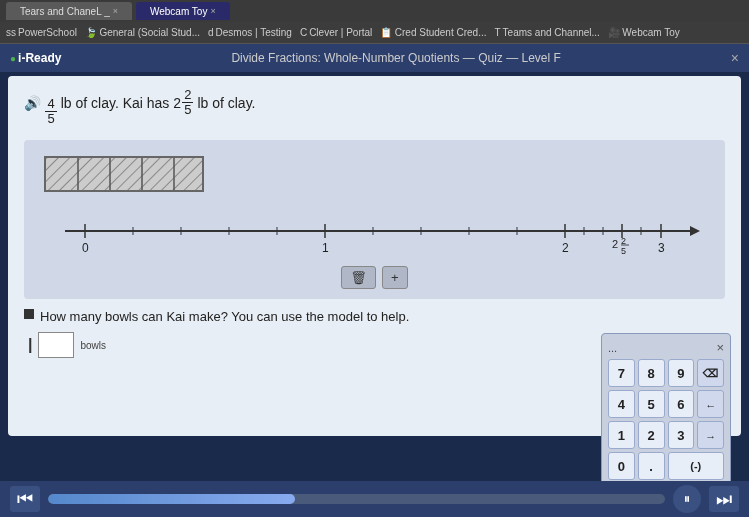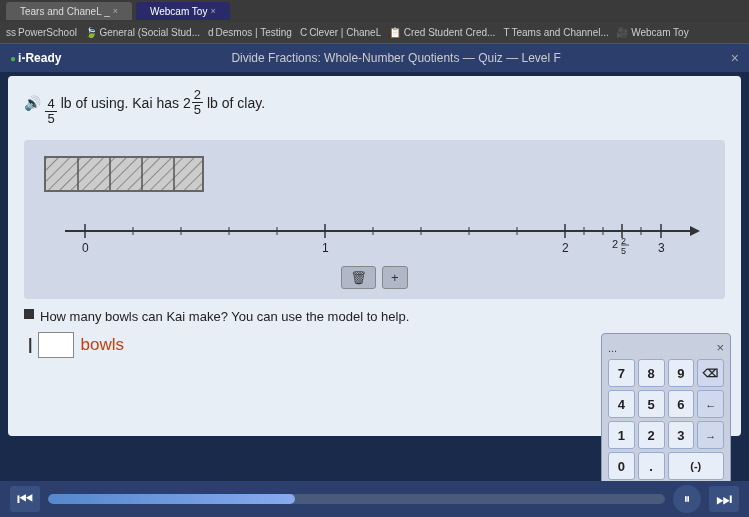--- a/index.html
+++ b/index.html
@@ -155,21 +155,21 @@
     }
     .answer-cursor {
       color: #333; font-size: 16px; font-weight: bold;
     }
     .answer-input {
       width: 36px; height: 26px;
       background: white;
       border: 1px solid #888;
       display: inline-block;
     }
-    .bowls-label { font-size: 17px; color: #c2410c; }
+    .bowls-label { font-size: 10px; color: #404040; }
 
     
     .numpad {
       position: absolute;
       right: 18px;
       bottom: 30px;
       background: #c8d0e0;
       border: 1px solid #8899bb;
       border-radius: 4px;
       padding: 6px;
@@ -280,21 +280,21 @@
   <div class="bookmark-item">
     <span class="bk-icon">🍃</span>
     <span>General (Social Stud...</span>
   </div>
   <div class="bookmark-item">
     <span class="bk-icon">d</span>
     <span>Desmos | Testing</span>
   </div>
   <div class="bookmark-item">
     <span class="bk-icon">C</span>
-    <span>Clever | ChaneL</span>
+    <span>Clever | Portal</span>
   </div>
   <div class="bookmark-item">
     <span class="bk-icon">📋</span>
     <span>Cred Student Cred...</span>
   </div>
   <div class="bookmark-item">
     <span class="bk-icon">T</span>
     <span>Teams and Channel...</span>
   </div>
   <div class="bookmark-item">
@@ -313,21 +313,21 @@
 </div>
 
 <div class="main-content">
 
   <div class="question-text">
     <span class="speaker-icon">🔊</span>
     <span class="frac">
       <span class="num">4</span>
       <span class="den">5</span>
     </span>
-    <span>lb of using. Kai has</span>
+    <span>lb of clay. Kai has</span>
     <span class="mixed">
       <span>2</span>
       <span class="frac">
         <span class="num">2</span>
         <span class="den">5</span>
       </span>
     </span>
     <span>lb of clay.</span>
   </div>
 

